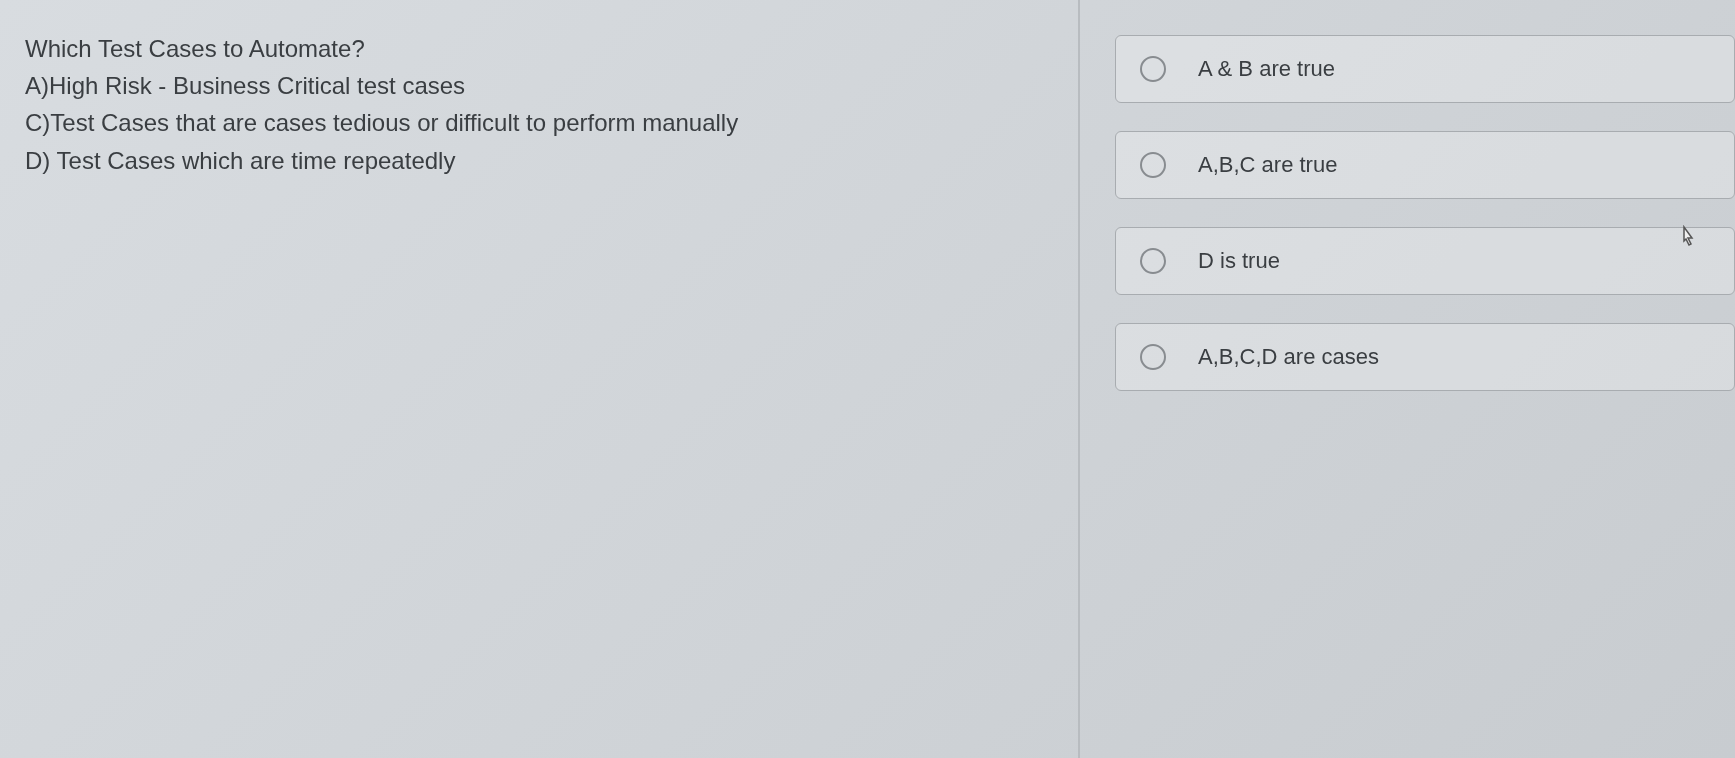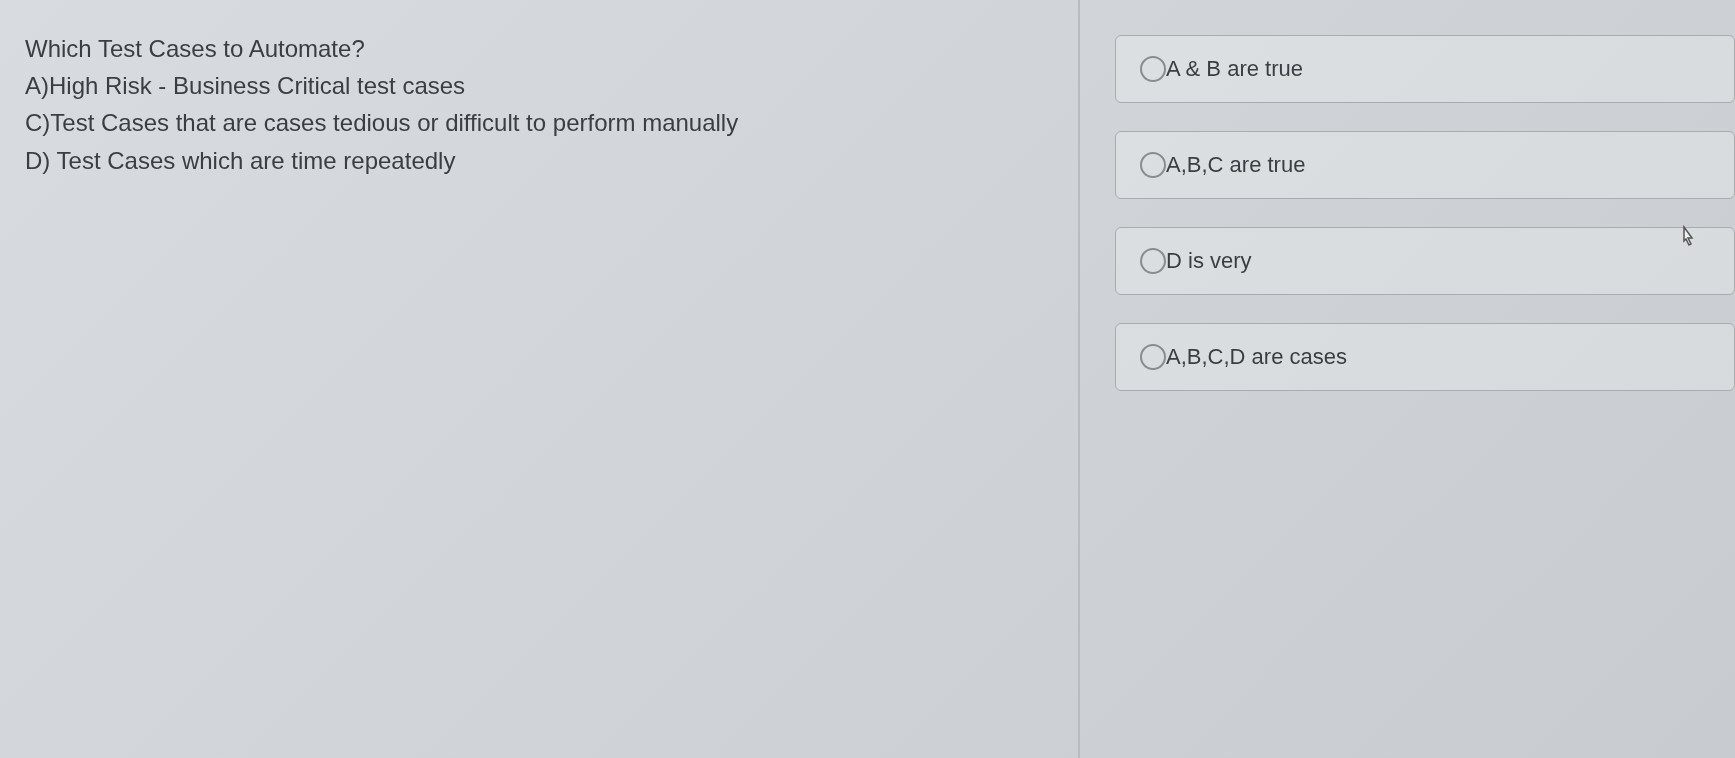--- a/index.html
+++ b/index.html
@@ -34,20 +34,21 @@
       flex-direction: column;
       gap: 28px;
     }
     .answer-option {
       background: rgba(255, 255, 255, 0.25);
       border: 1px solid #a8acb0;
       border-radius: 6px;
       padding: 20px 24px;
       display: flex;
       align-items: center;
+      gap: 32px;
       cursor: pointer;
       transition: background 0.15s;
     }
     .radio-circle {
       width: 26px;
       height: 26px;
       border: 2px solid #888c90;
       border-radius: 50%;
       flex-shrink: 0;
       background: transparent;
@@ -89,21 +90,21 @@
   <div class="answer-option">
     <div class="radio-circle"></div>
     <span class="answer-label">A &amp; B are true</span>
   </div>
   <div class="answer-option">
     <div class="radio-circle"></div>
     <span class="answer-label">A,B,C are true</span>
   </div>
   <div class="answer-option">
     <div class="radio-circle"></div>
-    <span class="answer-label">D is very</span>
+    <span class="answer-label">D is true</span>
   </div>
   <div class="answer-option">
     <div class="radio-circle"></div>
     <span class="answer-label">A,B,C,D are cases</span>
   </div>
 </div>
 
 <div class="cursor-icon">
   <svg viewBox="0 0 24 28">
     <path d="M8 2 L8 16 L10 14 L13 20 L15 19 L12 13 L16 13 Z" fill="#f0f0f0" stroke="#555"></path>

